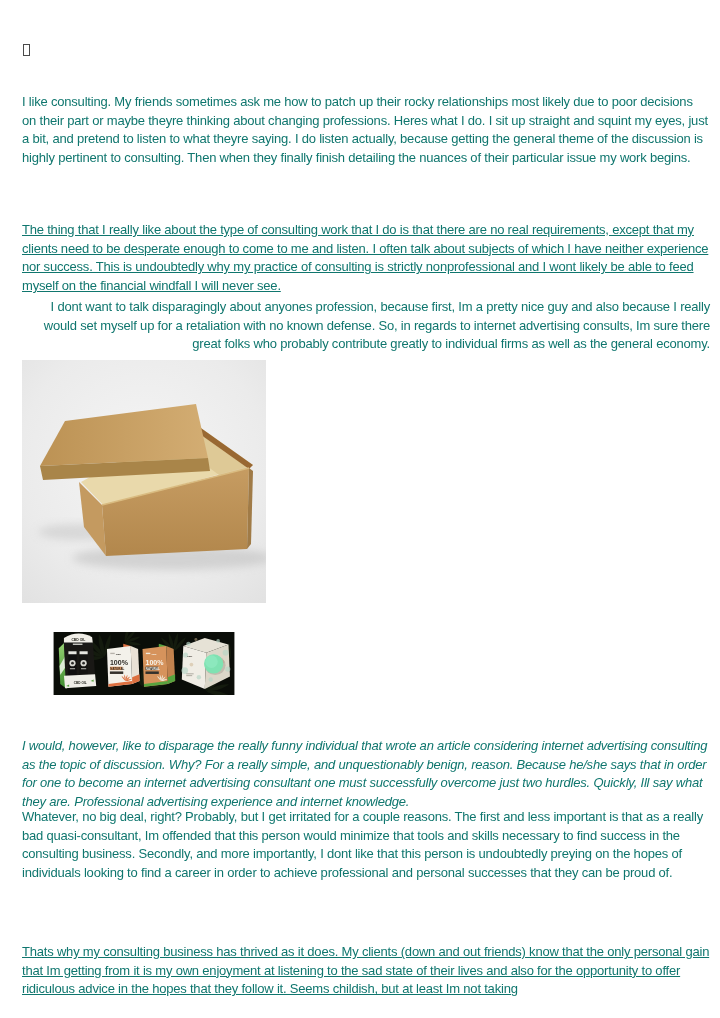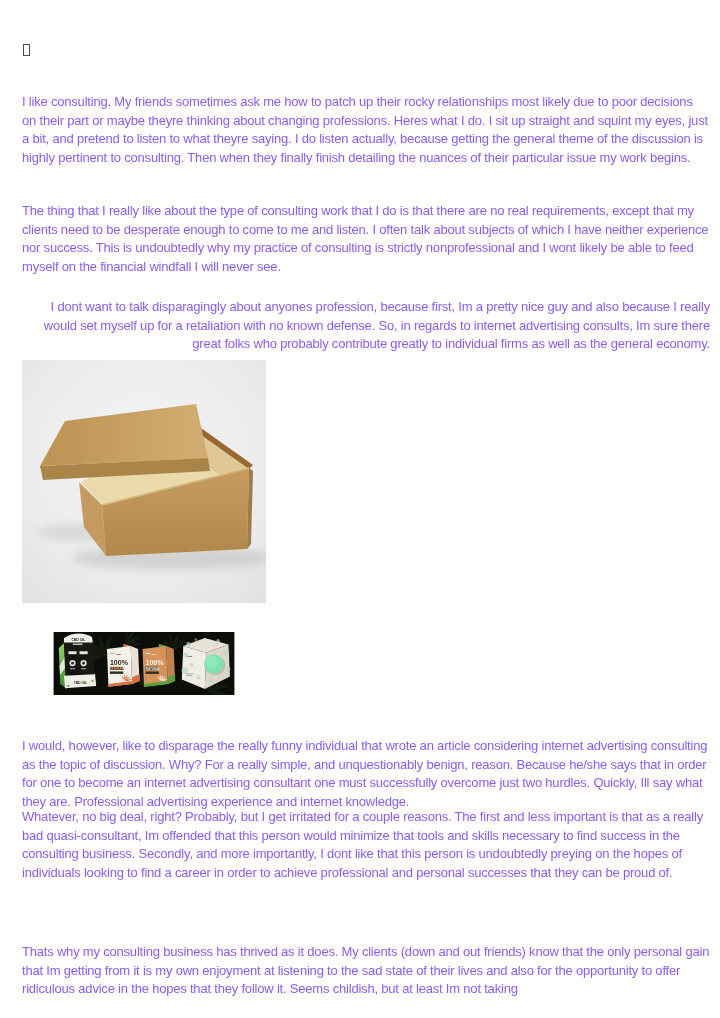--- a/index.html
+++ b/index.html
@@ -20,28 +20,28 @@
     border:1.5px solid #4a4a4a;
     box-sizing:border-box;
   }
   .para{
     position:absolute;
     left:22px;
     width:688px;
     font-size:13px;
     line-height:18.7px;
     letter-spacing:-0.2px;
-    color:#8b5cf6;
+    color:#0f766e;
   }
   .p1{top:80px;}
-  .p2{top:189px;}
+  .p2{top:208px;text-decoration:underline;}
   .p3{top:285px;text-align:right;}
-  .p4{top:724px;}
+  .p4{top:724px;font-style:italic;}
   .p5{top:795px;}
-  .p6{top:930px;}
+  .p6{top:930px;text-decoration:underline;}
   .fig{position:absolute; left:22px;}
   .fig-box{top:360px; width:244px; height:243px;}
   .fig-cbd{top:632px; width:244px; height:63px;}
   .fig svg{display:block; width:100%; height:100%;}
   .fig text{font-family:"Liberation Sans", sans-serif;}
 </style>
 </head>
 <body>
 
 <div class="page">

